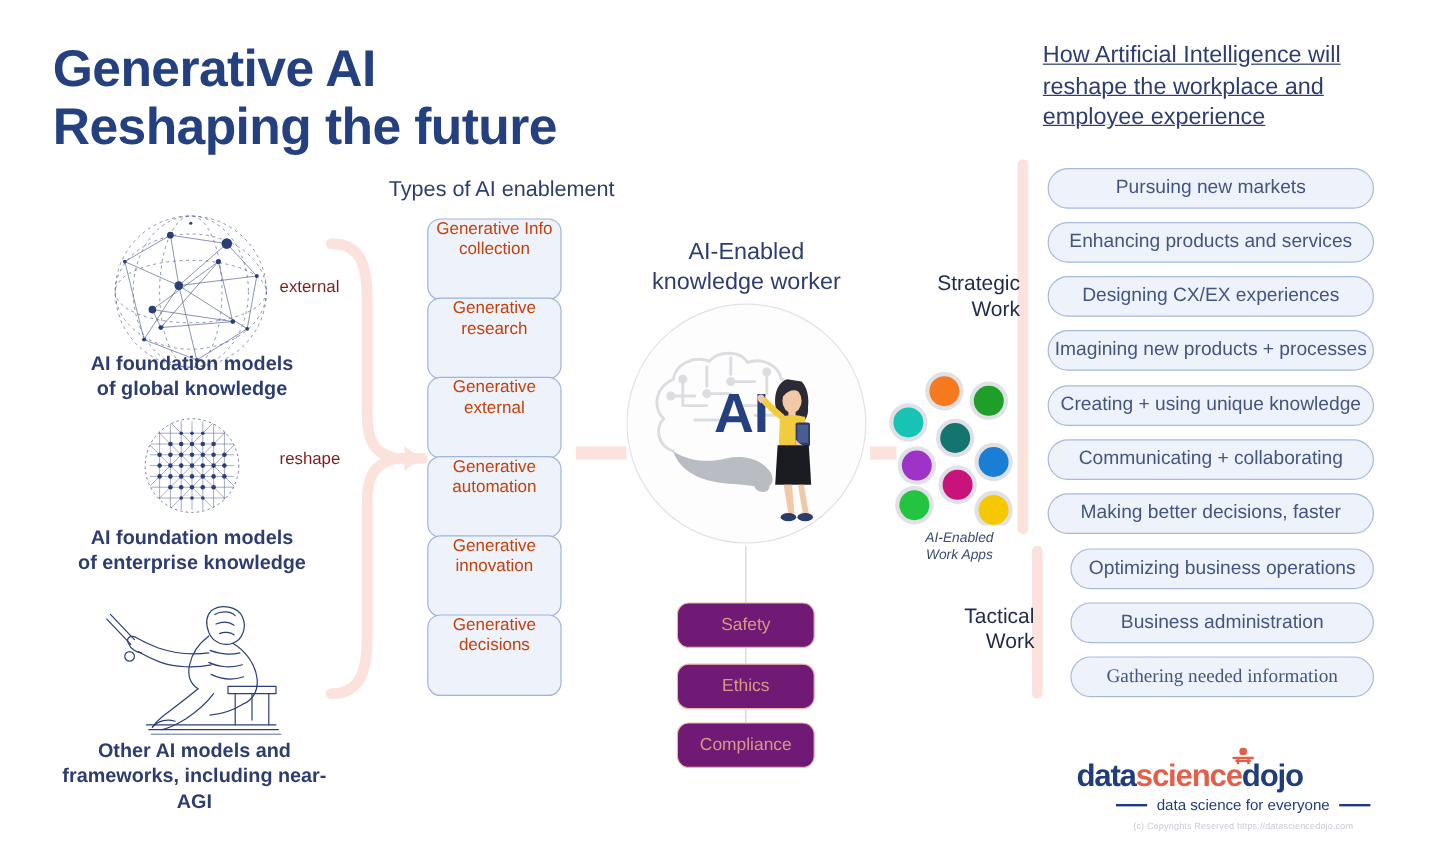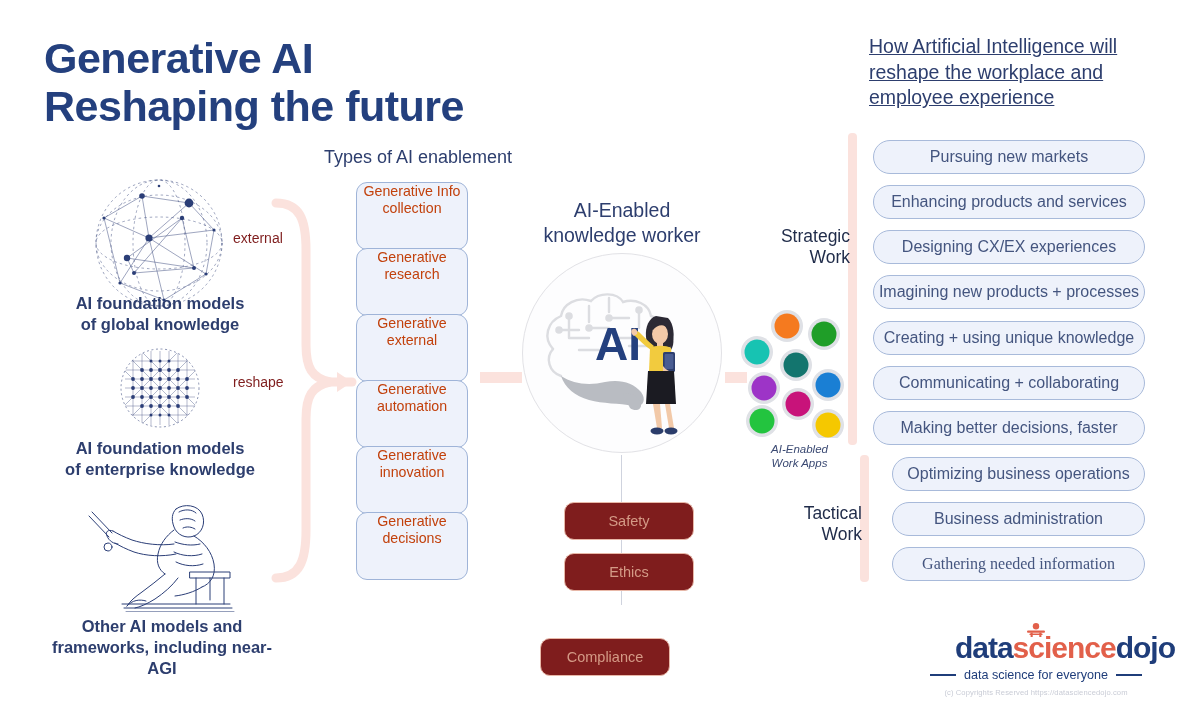--- a/index.html
+++ b/index.html
@@ -59,22 +59,22 @@
 
   
   #ai-circle {
     left:522px; top:253px; width:200px; height:200px;
     border-radius:50%; border:1px solid #e2e2e6;
     background:#fdfdfe;
   }
 
   
   .pbox {
-    width:130px; height:38px;
-    background:#7f1d1d; border:1.1px solid #e8b8a8; border-radius:10px;
+    width:115px; height:38px;
+    background:#701a75; border:1.1px solid #e8b8a8; border-radius:10px;
     display:flex; align-items:center; justify-content:center;
     font-size:14.5px; color:#d49a86;
   }
   .pconn { width:1.4px; background:#cfd3de; }
 
   
   #apps-label {
     left:752px; top:442px; width:95px; text-align:center;
     font-size:11.5px; font-style:italic; line-height:1.25; color:#3b4a73;
   }
@@ -91,22 +91,22 @@
   .pill {
     height:34px; background:#eef2fb;
     border:1.1px solid #a8bada; border-radius:17px;
     display:flex; align-items:center; justify-content:center;
     font-size:16px; color:#44557f; white-space:nowrap;
   }
 
   
   #logo { left:897px; top:633px; width:278px; }
   #logo-word {
-    font-size:30px; font-weight:bold; letter-spacing:-1px;
-    text-align:right; line-height:1;
+    font-size:26px; font-weight:bold; letter-spacing:-1px;
+    text-align:left; line-height:1;
   }
   #logo-word .navy { color:#1f3d7a; }
   #logo-word .orange { color:#e2604a; }
   #logo-tag {
     margin-top:5px; display:flex; align-items:center; justify-content:center;
     gap:8px; font-size:12.6px; color:#1f3d7a;
   }
   #logo-tag .rule { display:block; width:26px; height:1.6px; background:#1f3d7a; }
   #copyright {
     margin-top:6px; text-align:center; font-size:7.6px; color:#c9ccd6;
@@ -379,21 +379,21 @@
         <ellipse cx="148" cy="177" rx="6.5" ry="3.4" fill="#2a3c6a"></ellipse>
       </g>
     </svg>
   </div>
 
   <div class="abs pconn" style="left:621px; top:455px; height:50px;"></div>
   <div class="abs pbox" style="left:564px; top:502px;">Safety</div>
   <div class="abs pconn" style="left:621px; top:540px; height:14px;"></div>
   <div class="abs pbox" style="left:564px; top:553px;">Ethics</div>
   <div class="abs pconn" style="left:621px; top:591px; height:14px;"></div>
-  <div class="abs pbox" style="left:540px; top:602px;margin-top:36px;">Compliance</div>
+  <div class="abs pbox" style="left:564px; top:602px;">Compliance</div>
 
   <svg class="abs" style="left:740px; top:308px;" width="110" height="130">
     <g>
       <circle cx="17" cy="44" r="16" fill="#dfe1e6"></circle>
         <circle cx="17" cy="44" r="12.5" fill="#17c3b2"></circle>
       <circle cx="47" cy="18" r="16" fill="#dfe1e6"></circle>
         <circle cx="47" cy="18" r="12.5" fill="#f57a1f"></circle>
       <circle cx="84" cy="26" r="16" fill="#dfe1e6"></circle>
         <circle cx="84" cy="26" r="12.5" fill="#1f9e28"></circle>
       <circle cx="56" cy="57" r="16" fill="#dfe1e6"></circle>

